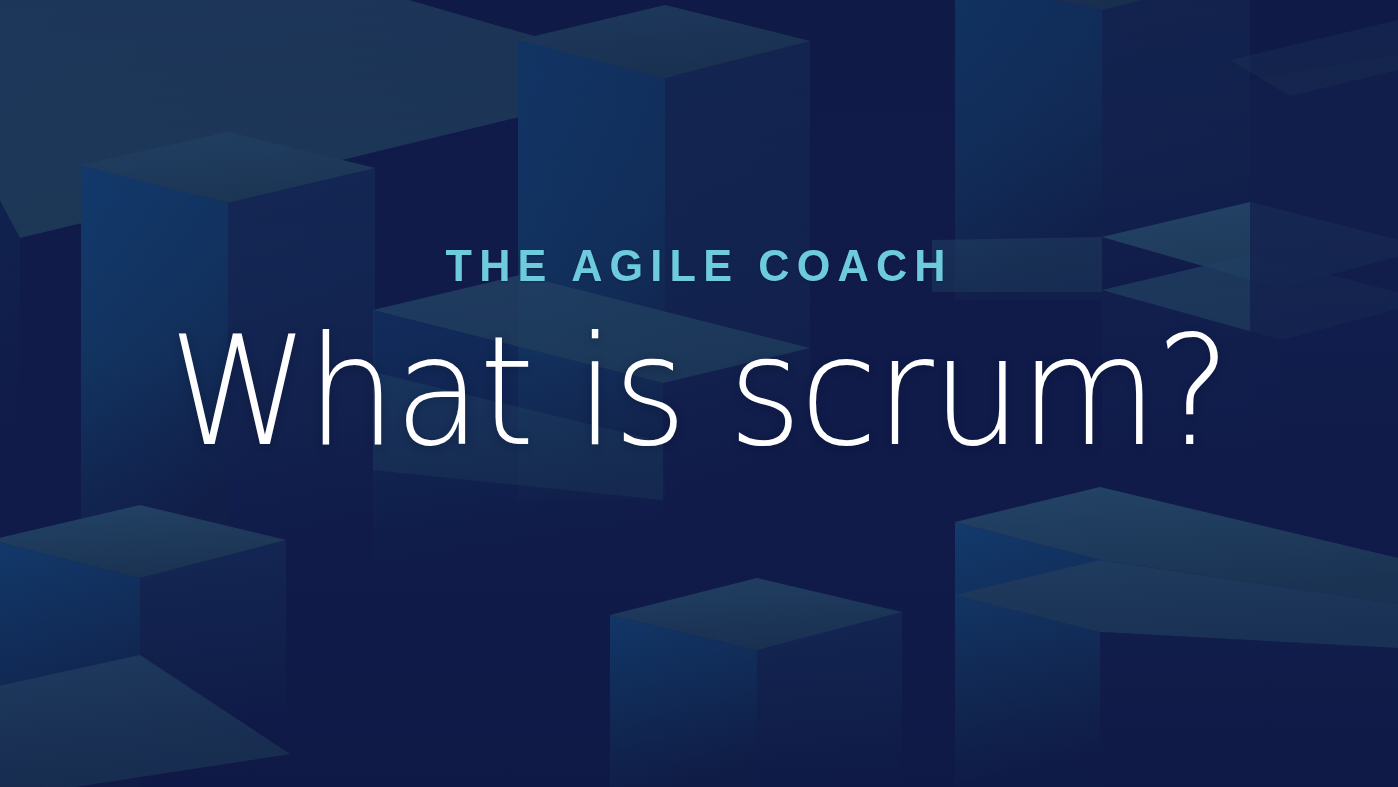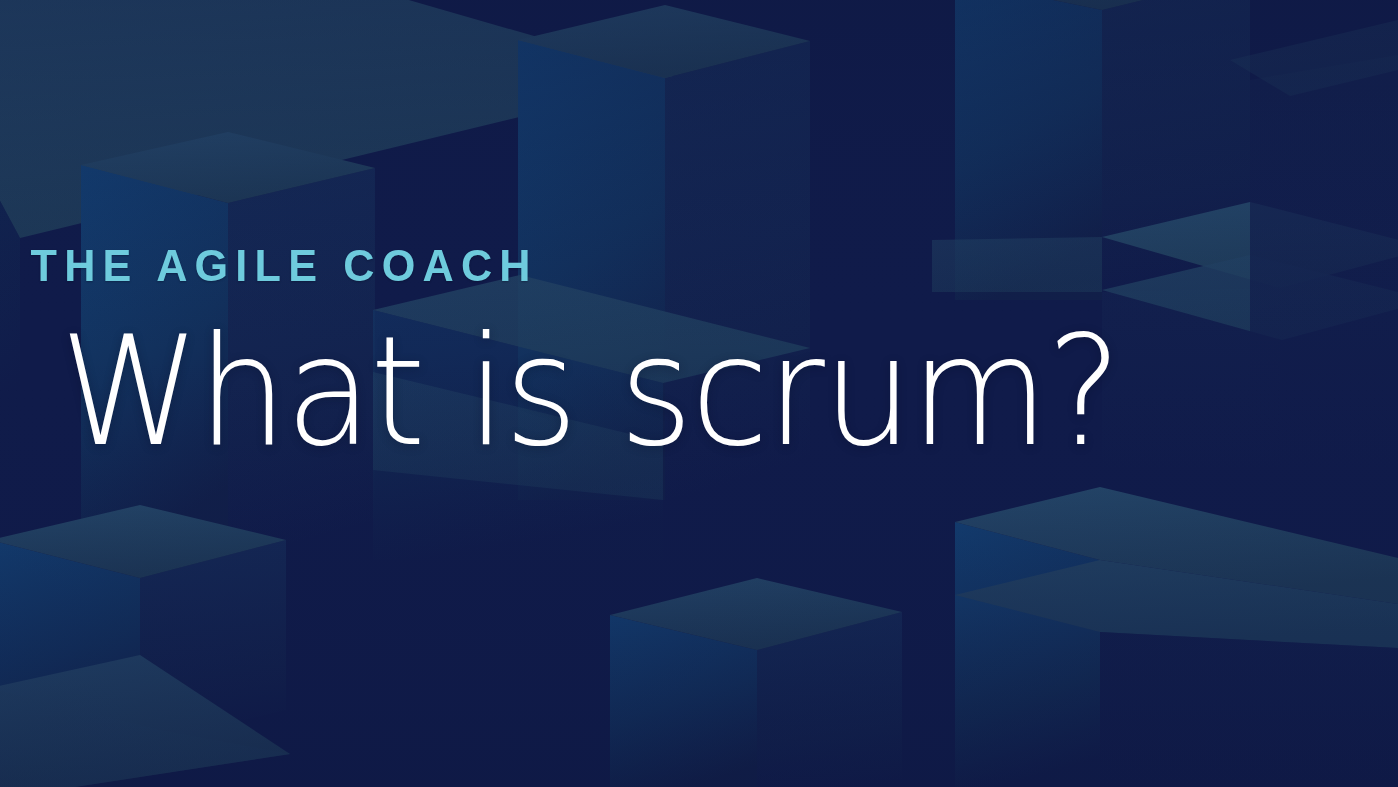--- a/index.html
+++ b/index.html
@@ -21,24 +21,23 @@
     inset: 0;
     width: 1398px;
     height: 787px;
     display: block;
   }
   .content {
     position: absolute;
     inset: 0;
     display: flex;
     flex-direction: column;
-    align-items: flex-start;
+    align-items: center;
     justify-content: flex-start;
     z-index: 5;
-    padding-left: 20px;
   }
   .eyebrow {
     margin-top: 243px;
     color: #6ecbdd;
     font-family: "Liberation Sans", "DejaVu Sans", sans-serif;
     font-weight: 700;
     font-size: 45px;
     line-height: 1;
     letter-spacing: 7.5px;
     text-transform: uppercase;

